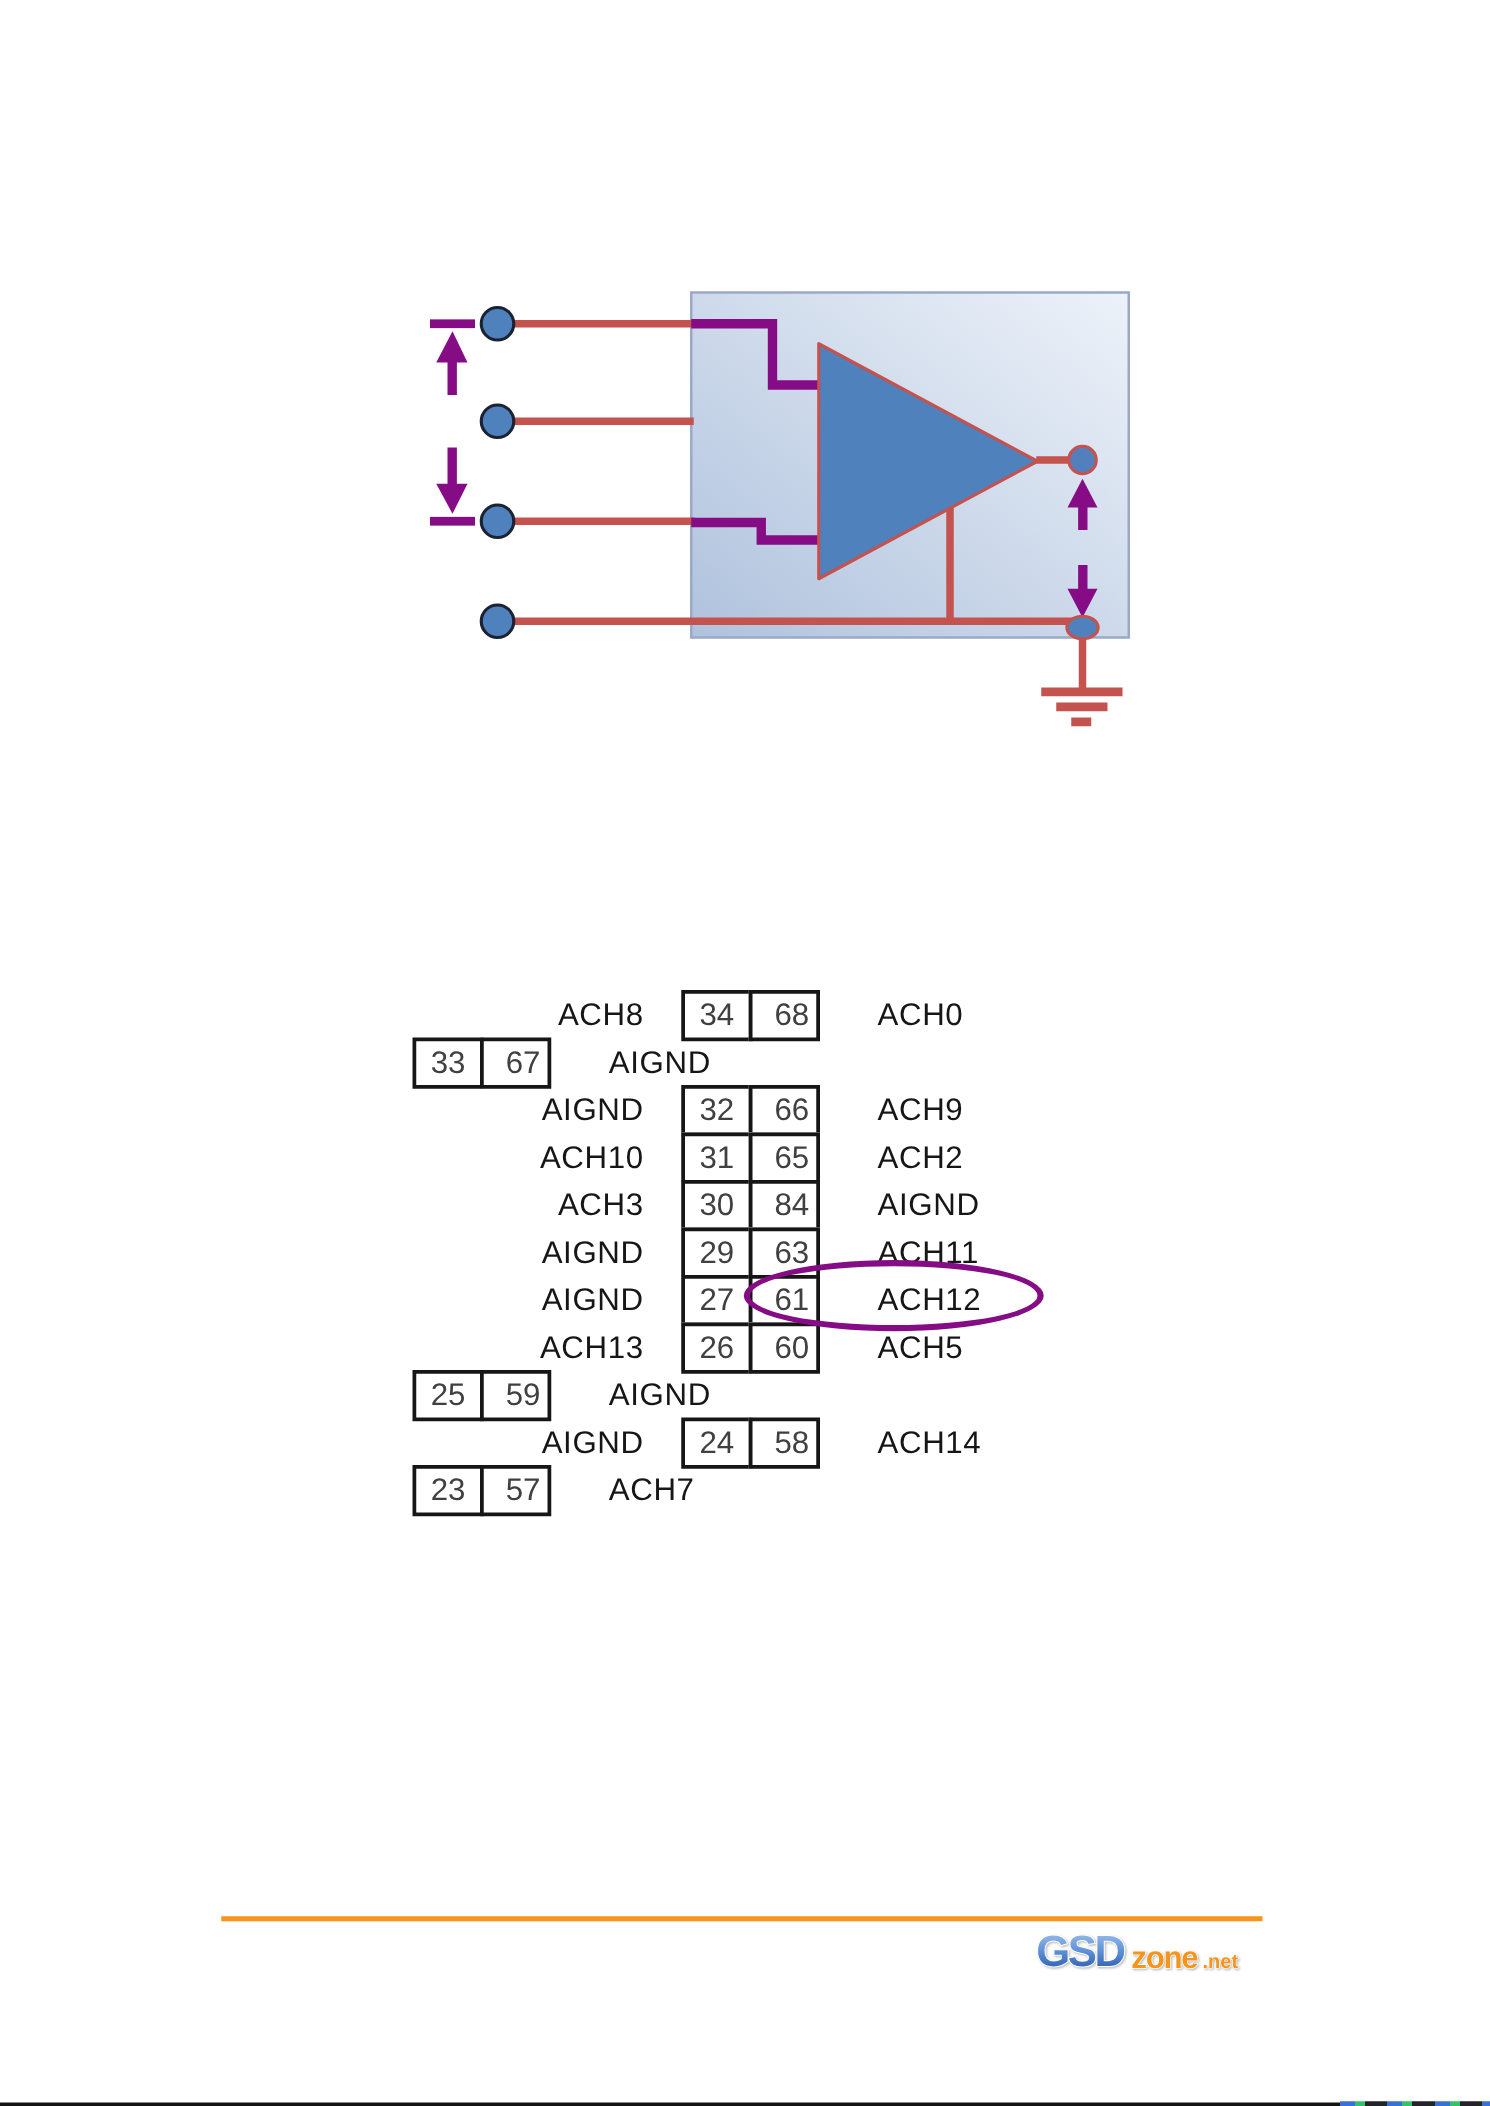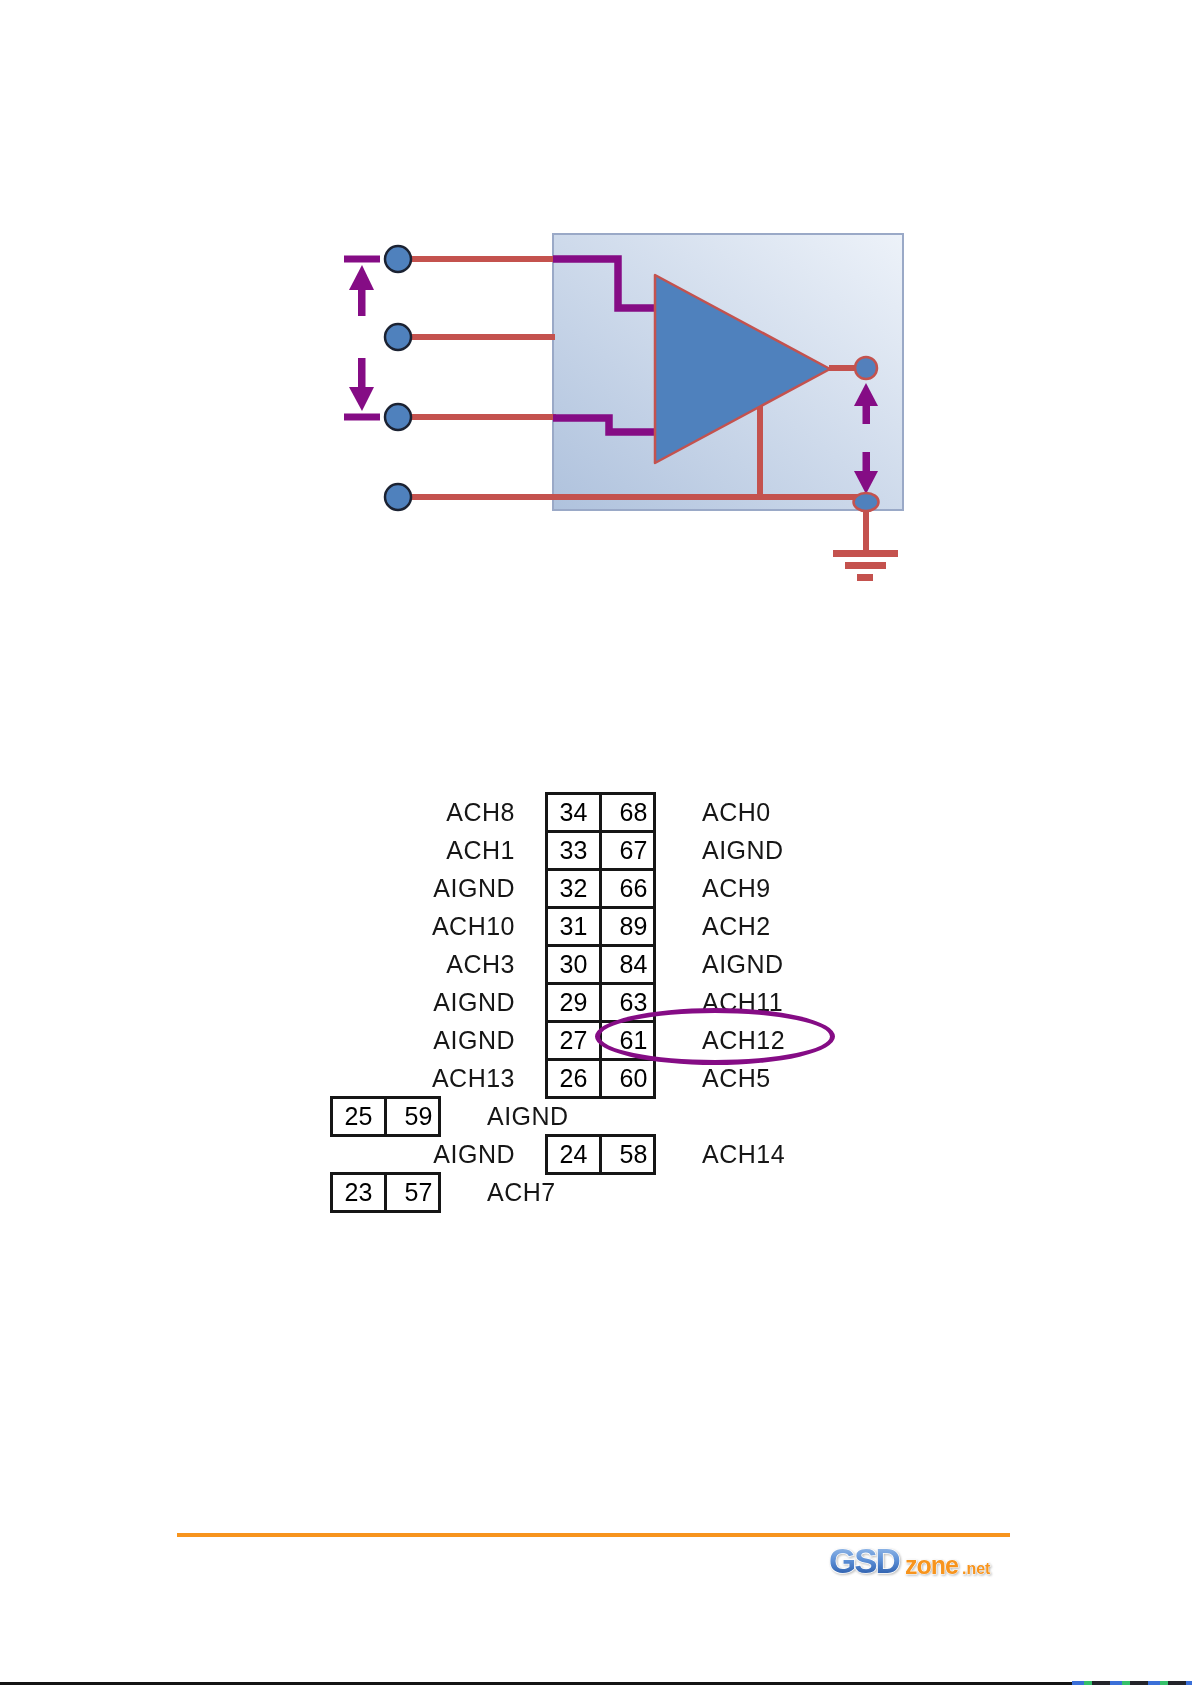--- a/index.html
+++ b/index.html
@@ -8,21 +8,21 @@
   .circuit{position:absolute;left:0;top:0;}
   
   .pin-table{position:absolute;left:330px;top:792px;}
   .pin-row{display:flex;}
   .lbl{height:41px;margin-bottom:-3px;display:flex;align-items:center;
        font-size:25px;color:#161616;letter-spacing:.5px;}
   .lbl-left{width:215px;box-sizing:border-box;padding-right:30px;justify-content:flex-end;}
   .lbl-right{margin-left:46px;justify-content:flex-start;}
   .cell{box-sizing:border-box;width:57px;height:41px;margin-bottom:-3px;
         border:3px solid #161616;display:flex;align-items:center;justify-content:center;
-        font-size:25px;color:#000000;background:#fff;}
+        font-size:25px;color:#404040;background:#fff;}
   .cell + .cell{margin-left:-3px;padding-left:12px;}
   .highlight-ellipse{position:absolute;left:595px;top:1008px;width:240px;height:57px;
         border:5px solid #850C85;border-radius:50%;box-sizing:border-box;}
   
   .footer-rule{position:absolute;left:177px;top:1533px;width:833px;height:4px;background:#F7941D;}
   .logo{position:absolute;left:826px;top:1540px;filter:drop-shadow(1.5px 1.5px 1px rgba(130,130,130,.55));}
   .bottom-line{position:absolute;left:0;top:1682px;width:1192px;height:3px;background:#141414;}
   .bottom-artifact{position:absolute;left:1072px;top:1681px;width:120px;height:4px;
         background:repeating-linear-gradient(90deg,#3a6fd8 0 12px,#35c06a 12px 20px,#23242a 20px 38px);}
 </style>
@@ -92,37 +92,36 @@
 
   <div class="pin-table">
     <div class="pin-row">
       <div class="lbl lbl-left">ACH8</div>
       <div class="cell">34</div>
       <div class="cell">68</div>
       <div class="lbl lbl-right">ACH0</div>
     </div>
 
     <div class="pin-row">
-      <div class="lbl lbl-left">ACH1</div>
       <div class="cell">33</div>
       <div class="cell">67</div>
       <div class="lbl lbl-right">AIGND</div>
     </div>
 
     <div class="pin-row">
       <div class="lbl lbl-left">AIGND</div>
       <div class="cell">32</div>
       <div class="cell">66</div>
       <div class="lbl lbl-right">ACH9</div>
     </div>
 
     <div class="pin-row">
       <div class="lbl lbl-left">ACH10</div>
       <div class="cell">31</div>
-      <div class="cell">89</div>
+      <div class="cell">65</div>
       <div class="lbl lbl-right">ACH2</div>
     </div>
 
     <div class="pin-row">
       <div class="lbl lbl-left">ACH3</div>
       <div class="cell">30</div>
       <div class="cell">84</div>
       <div class="lbl lbl-right">AIGND</div>
     </div>
 

